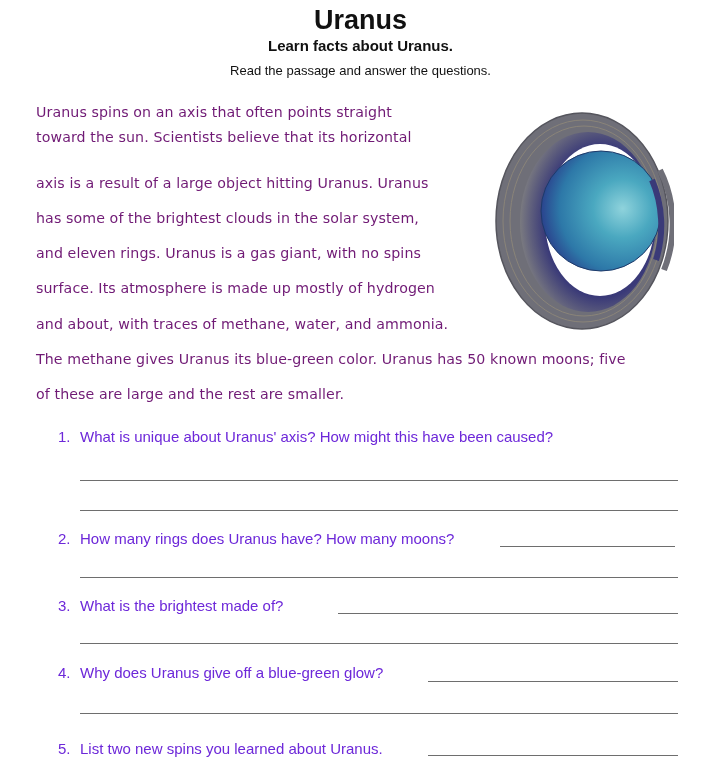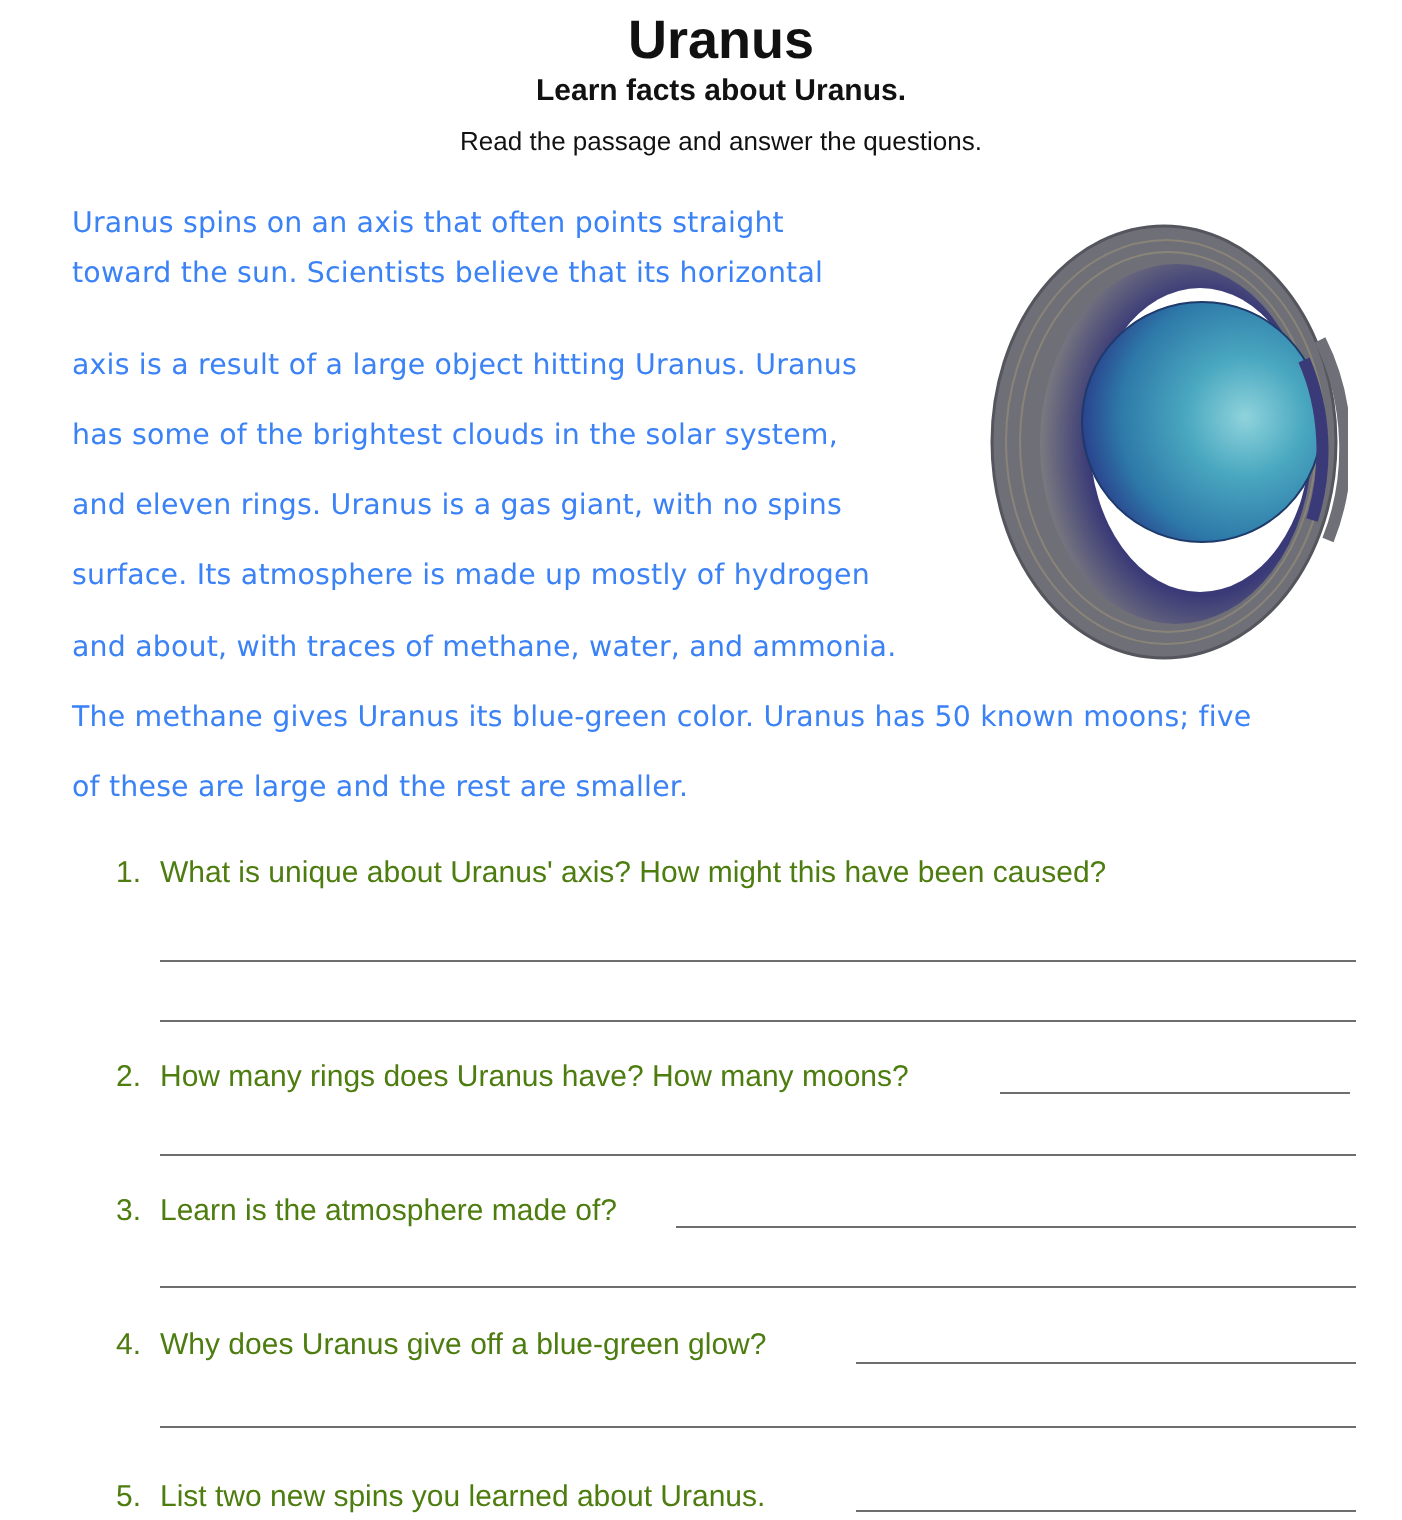--- a/index.html
+++ b/index.html
@@ -4,24 +4,24 @@
   <style>
     html, body { margin: 0; padding: 0; background: #ffffff; }
     body { width: 701px; height: 760px; position: relative; overflow: hidden; color: #111; }
     .title { position: absolute; left: 0; width: 721px; top: 4px; text-align: center;
       font-family: "Liberation Sans", sans-serif; font-weight: bold; font-size: 27px; line-height: 32px; }
     .subtitle { position: absolute; left: 0; width: 721px; top: 37px; text-align: center;
       font-family: "Liberation Sans", sans-serif; font-weight: bold; font-size: 15px; line-height: 18px; }
     .instructions { position: absolute; left: 0; width: 721px; top: 62px; text-align: center;
       font-family: "Liberation Sans", sans-serif; font-size: 13px; line-height: 17px; }
     .passage-line { position: absolute; left: 36px; white-space: nowrap;
-      font-family: "DejaVu Sans", sans-serif; font-size: 14.2px; line-height: 20px; letter-spacing: 0.1px; color: #3b82f6; }
+      font-family: "DejaVu Sans", sans-serif; font-size: 14.2px; line-height: 20px; letter-spacing: 0.1px; color: #701a75; }
     .planet { position: absolute; left: 492px; top: 110px; width: 182px; height: 224px; }
     .q { position: absolute; left: 58px; white-space: nowrap;
-      font-family: "Liberation Sans", sans-serif; font-size: 15px; line-height: 18px; color: #4d7c0f; }
+      font-family: "Liberation Sans", sans-serif; font-size: 15px; line-height: 18px; color: #6d28d9; }
     .q .num { display: inline-block; width: 22px; }
     .rule { position: absolute; height: 0; border-top: 1.5px solid #6e6e6e; }
   </style>
 </head>
 <body>
 
 <div>
 
   <div class="title">Uranus</div>
   <div class="subtitle">Learn facts about Uranus.</div>
@@ -77,21 +77,21 @@
     <div class="rule" style="left:80px;width:598px;top:480px"></div>
     <div class="rule" style="left:80px;width:598px;top:510px"></div>
 
     <div class="q" style="top:530px">
       <span class="num">2.</span><span>How many rings does Uranus have? How many moons?</span>
     </div>
     <div class="rule" style="left:500px;width:175px;top:546px"></div>
     <div class="rule" style="left:80px;width:598px;top:577px"></div>
 
     <div class="q" style="top:597px">
-      <span class="num">3.</span><span>Learn is the atmosphere made of?</span>
+      <span class="num">3.</span><span>What is the brightest made of?</span>
     </div>
     <div class="rule" style="left:338px;width:340px;top:613px"></div>
     <div class="rule" style="left:80px;width:598px;top:643px"></div>
 
     <div class="q" style="top:664px">
       <span class="num">4.</span><span>Why does Uranus give off a blue-green glow?</span>
     </div>
     <div class="rule" style="left:428px;width:250px;top:681px"></div>
     <div class="rule" style="left:80px;width:598px;top:713px"></div>
 

